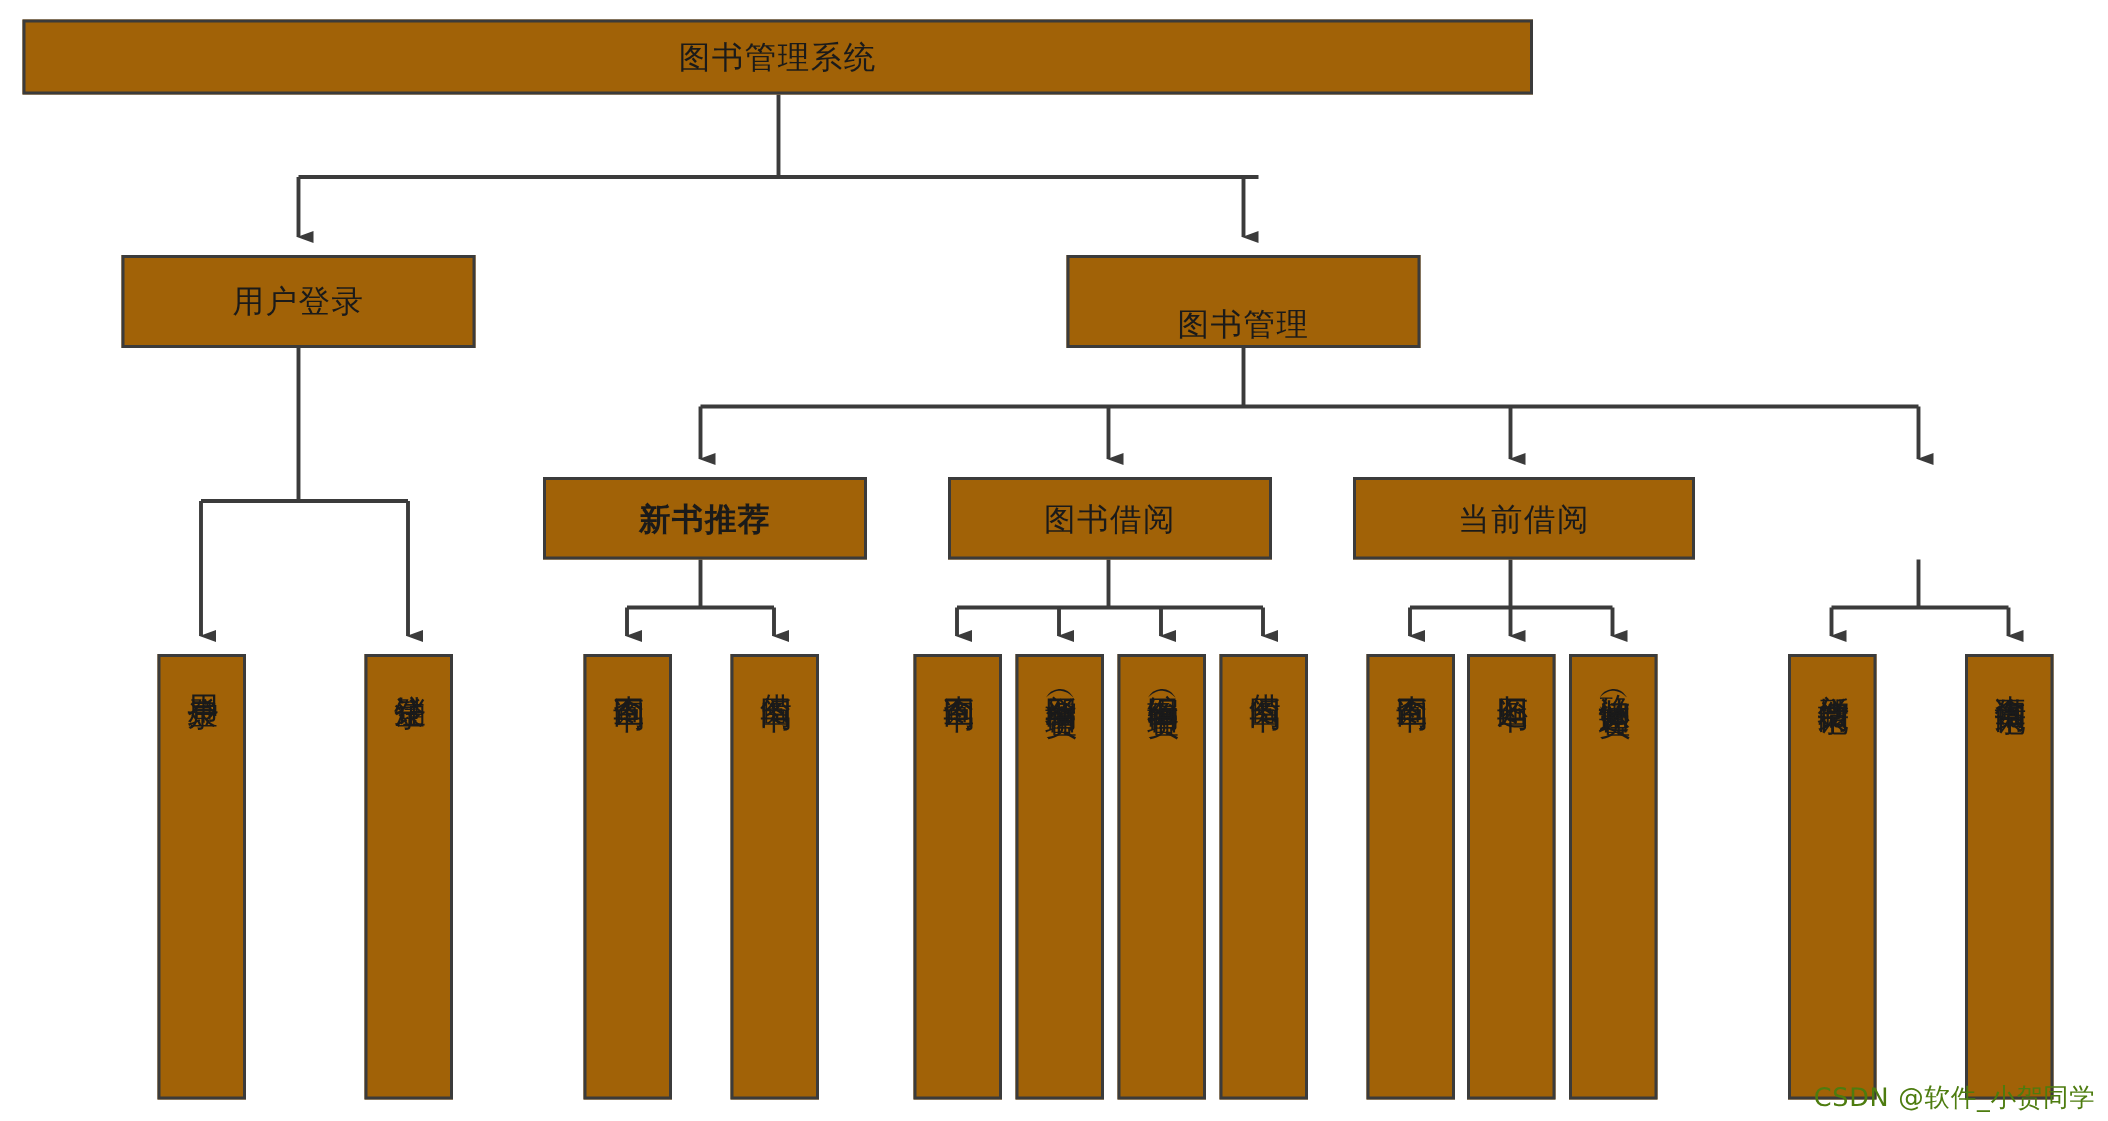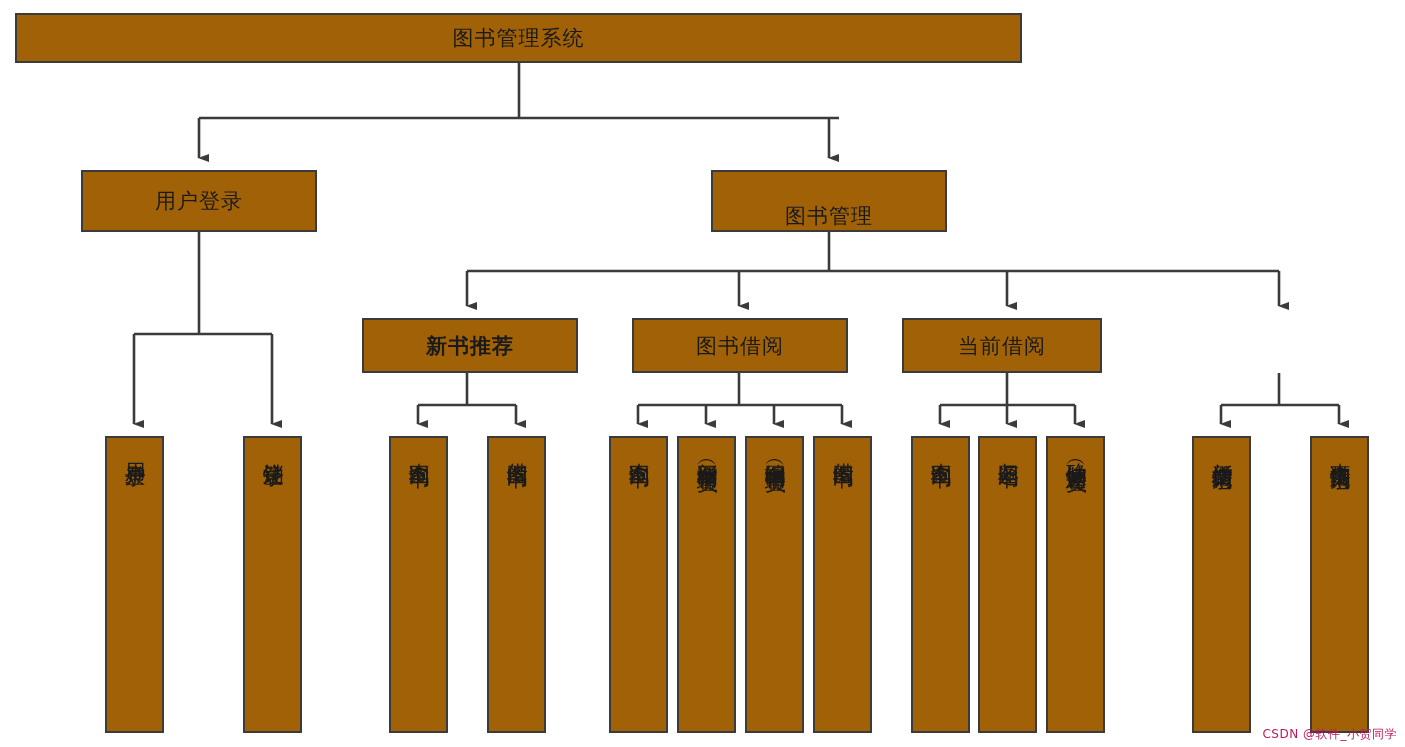--- a/index.html
+++ b/index.html
@@ -51,22 +51,22 @@
     font-size: 21px;
     line-height: 1.22;
     letter-spacing: 1.5px;
     white-space: nowrap;
     text-align: left;
   }
   .watermark {
     position: absolute;
     right: 8px;
     bottom: 4px;
-    font-size: 12px;
-    color: #be185d;
+    font-size: 17px;
+    color: #4d7c0f;
     letter-spacing: 0.5px;
     white-space: nowrap;
   }
 </style>
 </head>
 <body>
 
 <div id="canvas">
 
   <svg class="connectors" viewBox="0 0 1405 747">
@@ -129,21 +129,21 @@
   <div class="node horiz" style="left:711px; top:170px; width:236px; height:62px;align-items:flex-end;">
     <span>图书管理</span>
   </div>
 
   <div class="node horiz" style="left:362px; top:318px; width:216px; height:55px;font-weight:bold;">
     <span>新书推荐</span>
   </div>
   <div class="node horiz" style="left:632px; top:318px; width:216px; height:55px;">
     <span>图书借阅</span>
   </div>
-  <div class="node horiz" style="left:902px; top:318px; width:200px; height:55px;">
+  <div class="node horiz" style="left:902px; top:318px; width:228px; height:55px;">
     <span>当前借阅</span>
   </div>
 
   <div class="node vert" style="left:105px; top:436px; width:59px; height:297px;">
     <span class="vlabel">用户登录</span>
   </div>
   <div class="node vert" style="left:243px; top:436px; width:59px; height:297px;">
     <span class="vlabel">注销登录</span>
   </div>
 

